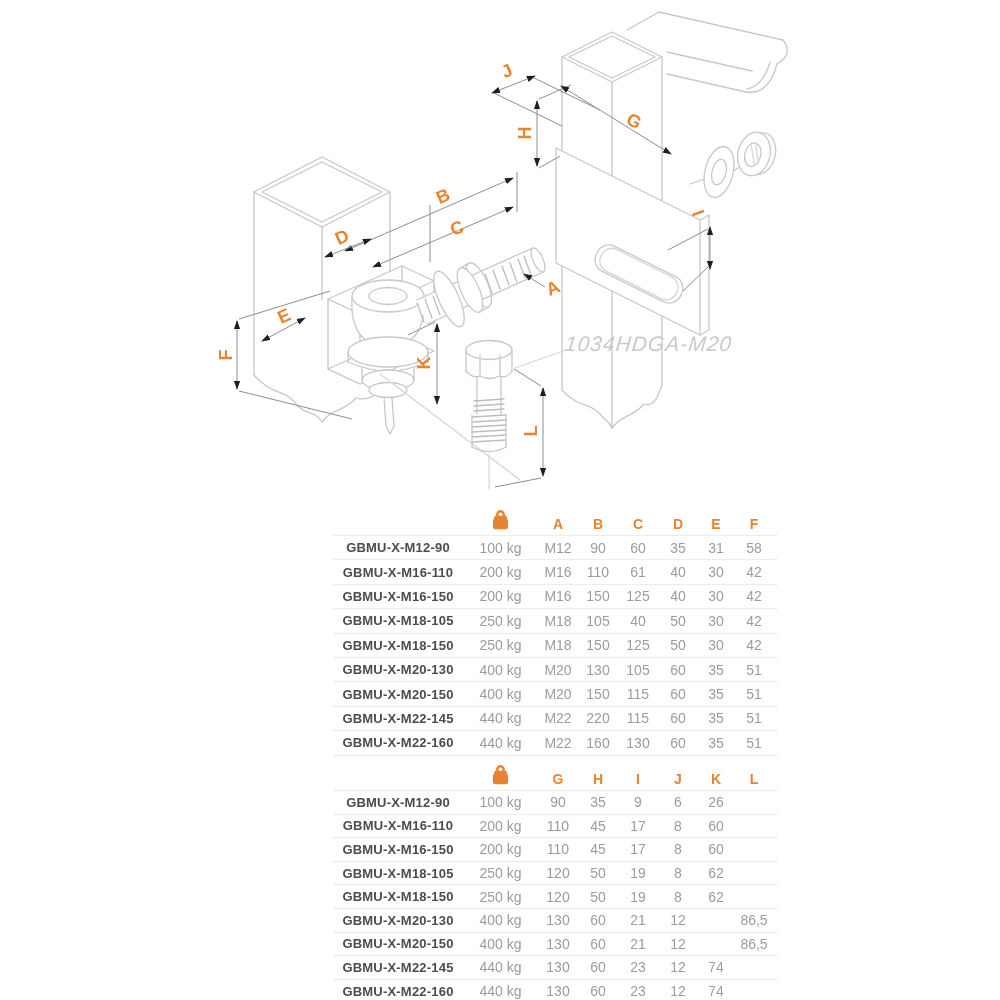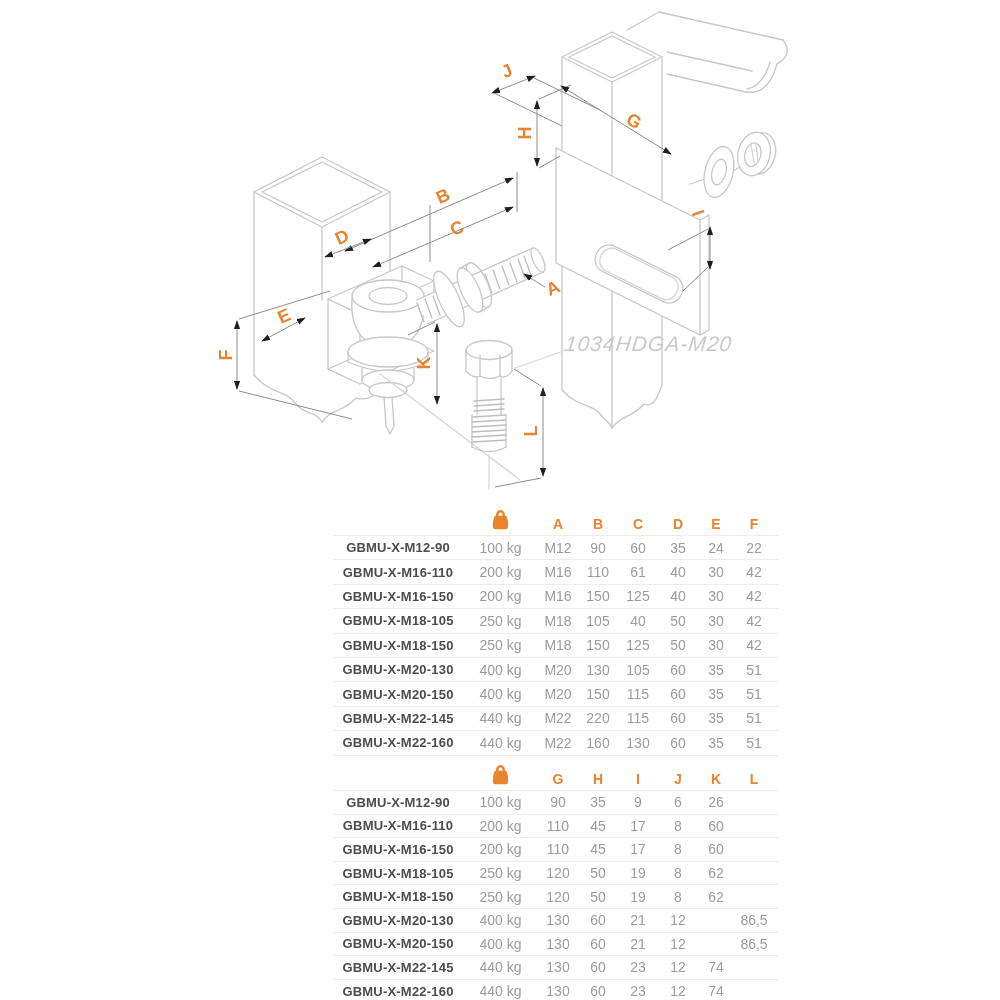--- a/index.html
+++ b/index.html
@@ -211,22 +211,22 @@
         <div class="cell hletter">E</div>
         <div class="cell hletter">F</div>
       </div>
       <div class="trow">
         <div class="cell code">GBMU-X-M12-90</div>
         <div class="cell ">100 kg</div>
         <div class="cell ">M12</div>
         <div class="cell ">90</div>
         <div class="cell ">60</div>
         <div class="cell ">35</div>
-        <div class="cell ">24</div>
-        <div class="cell ">22</div>
+        <div class="cell ">31</div>
+        <div class="cell ">58</div>
       </div>
       <div class="trow">
         <div class="cell code">GBMU-X-M16-110</div>
         <div class="cell ">200 kg</div>
         <div class="cell ">M16</div>
         <div class="cell ">110</div>
         <div class="cell ">61</div>
         <div class="cell ">40</div>
         <div class="cell ">30</div>
         <div class="cell ">42</div>

